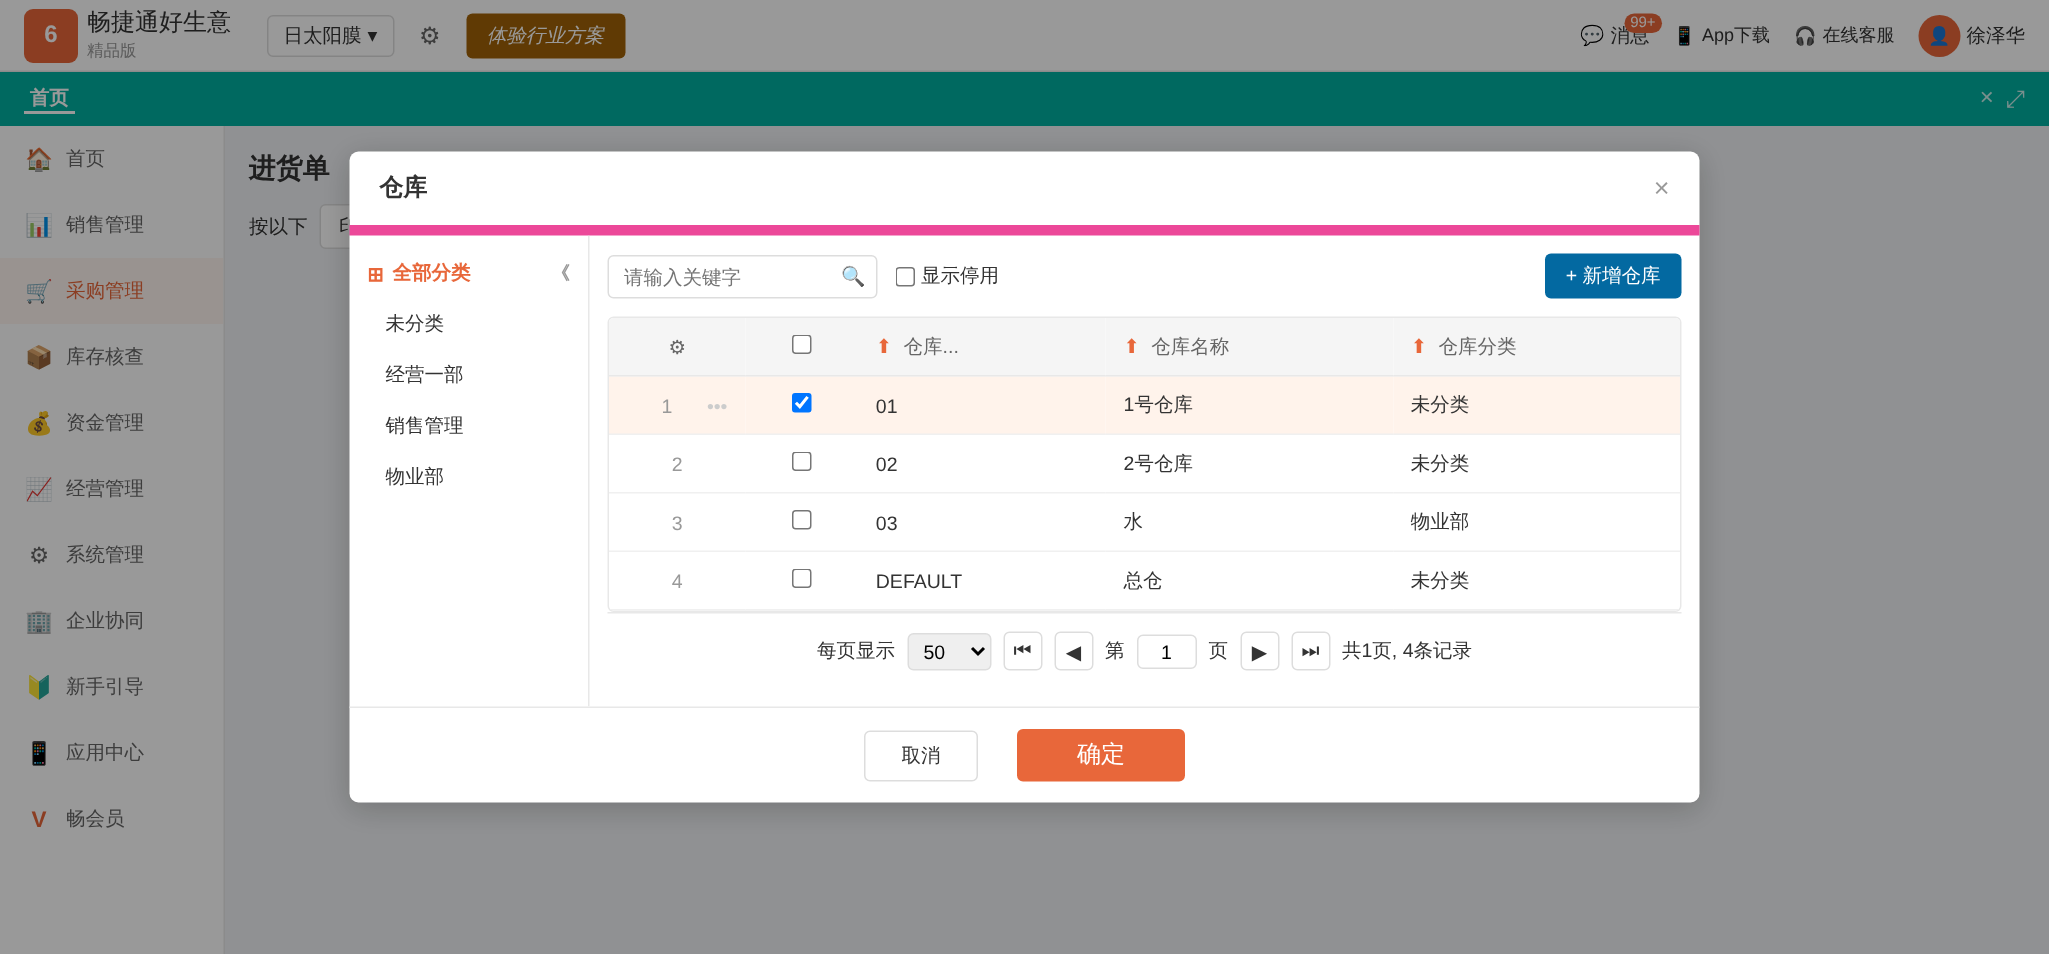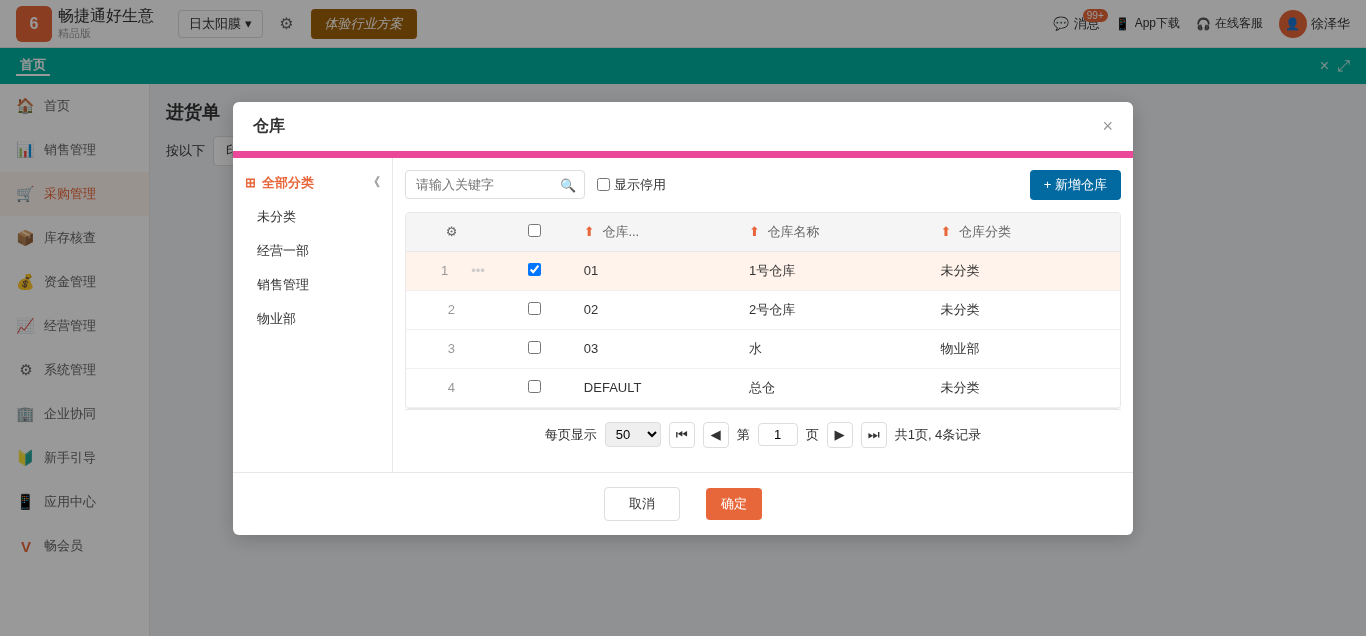--- a/index.html
+++ b/index.html
@@ -83,21 +83,21 @@
     
     .pagination { display: flex; align-items: center; justify-content: center; gap: 8px; padding: 12px; border-top: 1px solid #e8e8e8; font-size: 13px; }
     .page-select { padding: 3px 6px; border: 1px solid #ddd; border-radius: 4px; font-size: 13px; }
     .page-btn { width: 26px; height: 26px; display: flex; align-items: center; justify-content: center; border: 1px solid #ddd; border-radius: 4px; cursor: pointer; background: #fff; color: #333; }
     .page-btn:disabled { color: #ccc; cursor: not-allowed; }
     .page-input { width: 40px; text-align: center; border: 1px solid #ddd; border-radius: 4px; padding: 3px; font-size: 13px; }
 
     
     .modal-footer { display: flex; align-items: center; justify-content: center; gap: 26px; padding: 14px 20px; border-top: 1px solid #e8e8e8; }
     .cancel-btn { padding: 7px 24px; border: 1px solid #ddd; background: #fff; border-radius: 4px; cursor: pointer; font-size: 13px; color: #333; }
-    .confirm-btn { padding: 7px 15px; background: #e8673a; color: #fff; border: none; border-radius: 4px; cursor: pointer; font-size: 13px; }
+    .confirm-btn { padding: 7px 40px; background: #e8673a; color: #fff; border: none; border-radius: 4px; cursor: pointer; font-size: 16px; }
   </style>
 </head>
 <body>
 
 <div class="topbar">
   <div class="topbar-left">
     <div class="logo-area">
       <div class="logo-box">
         <span>6</span>
       </div>

